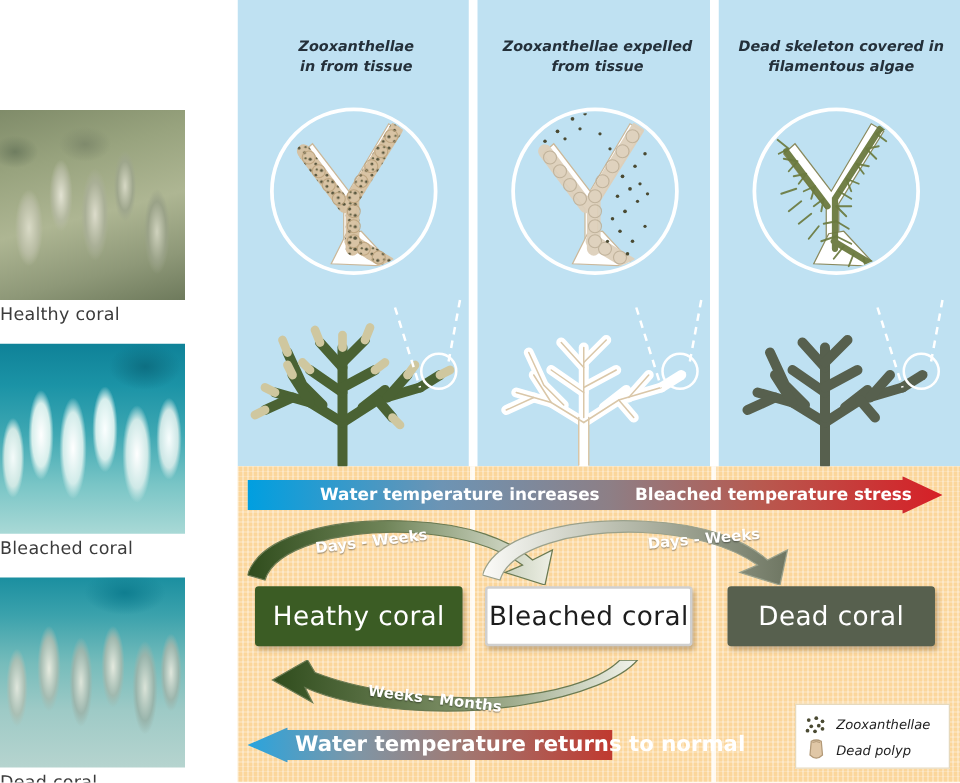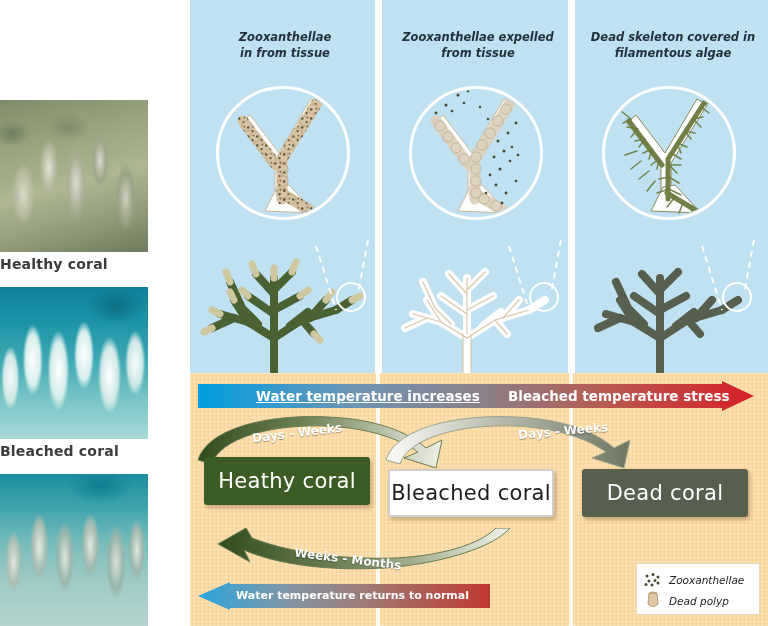--- a/index.html
+++ b/index.html
@@ -1,21 +1,21 @@
 <!DOCTYPE html>
 <html><head>
 <meta charset="utf-8">
 <style>
   html,body{margin:0;padding:0;background:#ffffff;}
   body{width:768px;height:626px;overflow:hidden;
        font-family:"DejaVu Sans","Liberation Sans",sans-serif;}
   #root{position:relative;width:768px;height:626px;background:#ffffff;}
 
   
-  .photo-col{position:absolute;left:0;top:12px;width:190px;height:458px;background:#fff;font-weight:bold;}
+  .photo-col{position:absolute;left:0;top:0;width:190px;height:458px;background:#fff;}
   .photo-block{position:absolute;left:-12px;width:160px;}
   .photo-frame{width:160px;height:152px;position:relative;overflow:hidden;}
   .photo-cap{font-family:"DejaVu Sans","Liberation Sans",sans-serif;
              font-size:14px;color:#3b3b3b;padding:4px 0 0 12px;letter-spacing:.2px;}
 
   
   .ph-healthy{
     background:
       radial-gradient(ellipse 16px 44px at 22% 62%, #d9dac6 0%, #b8bca3 48%, rgba(150,155,130,0) 70%),
       radial-gradient(ellipse 13px 40px at 38% 45%, #e2e2d2 0%, #b4b9a0 50%, rgba(140,146,120,0) 72%),
@@ -77,28 +77,28 @@
 
   
   .tempbar{position:absolute;left:8px;top:381px;width:556px;height:30px;}
   .tempbar .lbl{position:absolute;top:0;height:30px;line-height:30px;
         font-family:"DejaVu Sans","Liberation Sans",sans-serif;
         font-size:13.5px;font-weight:700;color:#ffffff;white-space:nowrap;}
 
   .retbar{position:absolute;left:8px;top:582px;width:292px;height:28px;}
   .retbar .lbl{position:absolute;left:38px;top:0;height:28px;line-height:28px;
         font-family:"DejaVu Sans","Liberation Sans",sans-serif;
-        font-size:11px;font-weight:700;color:#ffffff;white-space:nowrap;}
+        font-size:17px;font-weight:700;color:#ffffff;white-space:nowrap;}
 
   .state-box{position:absolute;height:48px;border-radius:3px;
         display:flex;align-items:center;justify-content:center;
         font-family:"DejaVu Sans","Liberation Sans",sans-serif;
         font-size:21px;letter-spacing:.3px;
         box-shadow:2px 3px 4px rgba(90,60,20,.32);box-sizing:border-box;}
-  .sb-healthy{left:14px;top:457px;width:166px;background:#3b5c24;color:#ffffff;text-align:right;}
+  .sb-healthy{left:14px;top:469px;width:166px;background:#3b5c24;color:#ffffff;text-align:right;}
   .sb-bleached{left:198px;top:469px;width:166px;background:#ffffff;color:#1d1d1d;
         border:2px solid #cfcfcf;}
   .sb-dead{left:392px;top:469px;width:166px;background:#57604e;color:#ffffff;}
 
   .curve-lbl{position:absolute;
         font-family:"DejaVu Sans","Liberation Sans",sans-serif;
         font-size:12px;font-weight:700;color:#ffffff;white-space:nowrap;
         text-shadow:0 1px 1px rgba(0,0,0,.35);}
 
   .legend{position:absolute;left:446px;top:563px;width:124px;height:52px;
@@ -414,21 +414,21 @@
           <linearGradient id="tgrad" x1="0" y1="0" x2="1" y2="0">
             <stop offset="0%" stop-color="#009fe0"></stop>
             <stop offset="28%" stop-color="#6d94b4"></stop>
             <stop offset="52%" stop-color="#8d7f86"></stop>
             <stop offset="74%" stop-color="#b8594f"></stop>
             <stop offset="100%" stop-color="#d61f26"></stop>
           </linearGradient>
         </defs>
         <path d="M0 3 L524 3 L524 0 L556 15 L524 30 L524 27 L0 27 Z" fill="url(#tgrad)"></path>
       </svg>
-      <div class="lbl" style="left:58px;text-decoration:underline;">Water temperature increases</div>
+      <div class="lbl" style="left:58px;">Water temperature increases</div>
       <div class="lbl" style="left:310px;">Bleached temperature stress</div>
     </div>
 
     <svg style="position:absolute;left:8px;top:414px;width:360px;height:54px;" viewBox="0 0 360 54">
       <defs>
         <linearGradient id="g1" x1="0" y1="0" x2="1" y2="0">
           <stop offset="0%" stop-color="#2f4c1c"></stop>
             <stop offset="45%" stop-color="#6f8458"></stop>
           <stop offset="100%" stop-color="#eef0e6"></stop>
         </linearGradient>

